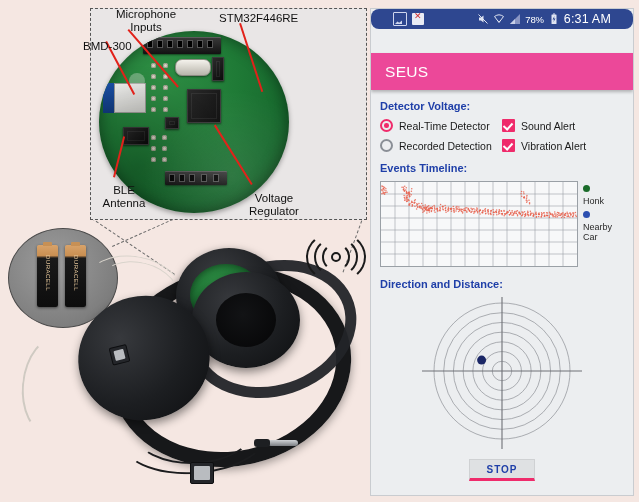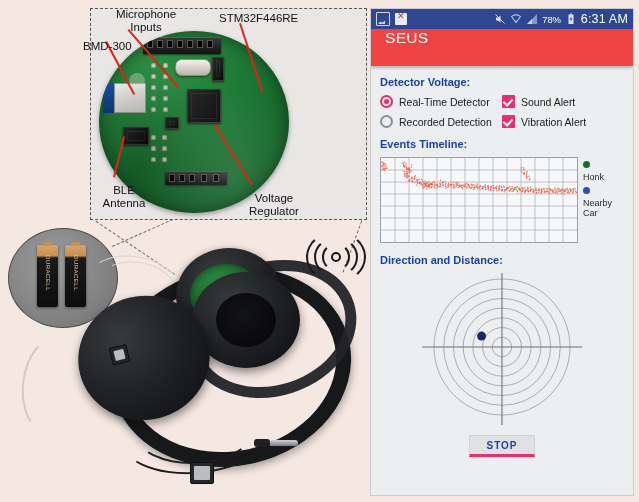--- a/index.html
+++ b/index.html
@@ -118,37 +118,38 @@
   .rf .arc{position:absolute;border:2px solid #1a1a1a;border-radius:50%;
            border-color:transparent #1a1a1a transparent #1a1a1a;}
 
   
   .phone{
     position:absolute;left:370px;top:8px;width:262px;height:486px;
     background:#eceef0;border:1px solid #c9ccd0;overflow:hidden;
   }
   .statusbar{
     height:20px;background:#2e4790;display:flex;align-items:center;
-    padding:0 5px;color:#fff;font-size:10.5px;
+    padding:0 22px;color:#fff;font-size:10.5px;border-radius:8px;
   }
   .sb-left{display:flex;gap:5px;align-items:center;}
   .sb-right{margin-left:auto;display:flex;gap:4px;align-items:center;}
   .sb-ic{width:12px;height:12px;display:inline-block;position:relative;}
   .ic-img{border:1.4px solid #cfd6ee;border-radius:1px;}
   .ic-img:after{content:"";position:absolute;left:1px;bottom:1px;width:7px;height:4px;
     background:#cfd6ee;clip-path:polygon(0 100%,35% 35%,60% 70%,100% 15%,100% 100%);}
   .ic-doc{background:#e9ecf5;border-radius:1px;}
   .ic-doc:after{content:"✕";position:absolute;left:2px;top:-2px;color:#d03030;font-size:9px;}
   .pct{font-size:9.5px;letter-spacing:-.2px;}
   .clock{font-size:12.5px;letter-spacing:.2px;}
 
   .appbar{
-    height:37px;background:#ef4444;color:#fff;display:flex;align-items:flex-start;
+    height:37px;background:#ec4899;color:#fff;display:flex;align-items:center;
     padding-left:14px;font-size:15.5px;letter-spacing:.3px;
     box-shadow:0 2px 3px rgba(0,0,0,.25);
+    margin-top:24px;
   }
   .content{padding:10px 9px 0 9px;}
   .sect-title{color:#1f3fa8;font-weight:bold;font-size:11px;margin-bottom:7px;}
 
   .opt-grid{display:grid;grid-template-columns:1fr 1fr;row-gap:7px;margin-bottom:10px;}
   .opt{display:flex;align-items:center;gap:6px;font-size:10.5px;color:#1a1a1a;}
   .radio{width:13px;height:13px;border-radius:50%;border:2px solid #8a8f96;flex:none;
          box-sizing:border-box;position:relative;}
   .radio.on{border-color:#ef2b6b;}
   .radio.on:after{content:"";position:absolute;left:2.2px;top:2.2px;width:4.6px;height:4.6px;

